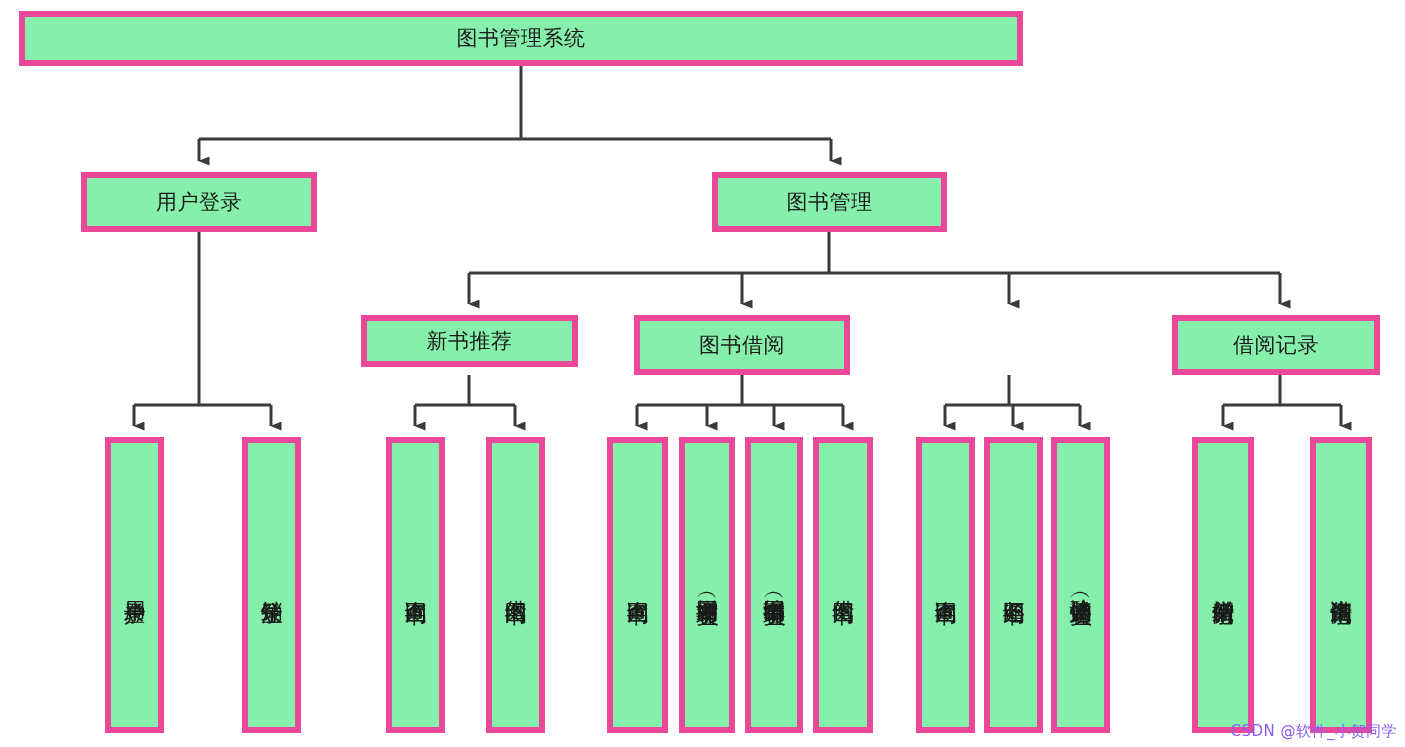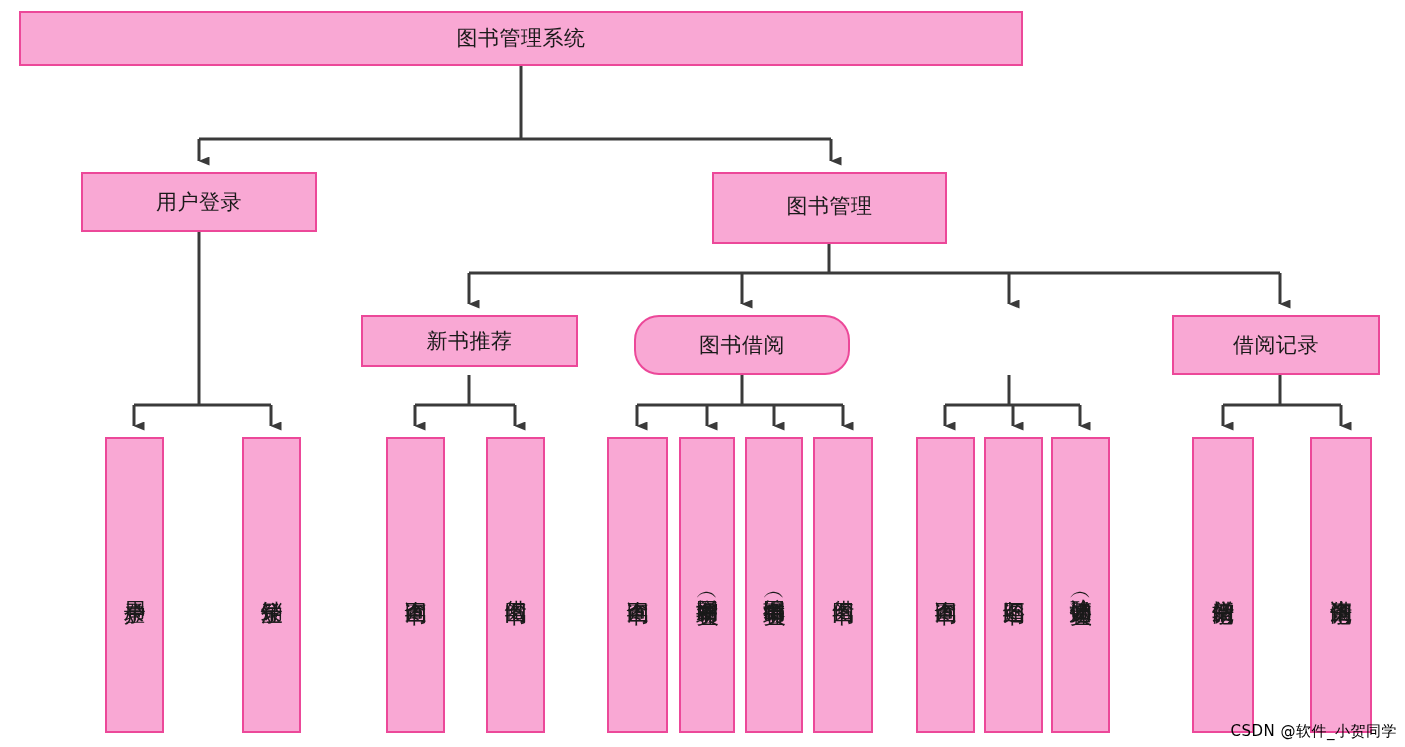--- a/index.html
+++ b/index.html
@@ -21,22 +21,22 @@
     position: absolute;
     left: 0;
     top: 0;
     width: 1405px;
     height: 747px;
     pointer-events: none;
   }
   .node {
     position: absolute;
     box-sizing: border-box;
-    background: #f9a8d4;
-    border: 2px solid #ec4899;
+    background: #86efac;
+    border: 6px solid #ec4899;
     display: flex;
     align-items: center;
     justify-content: center;
     color: #1a1a1a;
     z-index: 2;
   }
   .node-h {
     font-size: 21px;
     line-height: 1.15;
     letter-spacing: 0.5px;
@@ -59,21 +59,21 @@
   .node-v .vtext {
     writing-mode: vertical-rl;
     text-orientation: upright;
     display: block;
   }
   .watermark {
     position: absolute;
     right: 8px;
     bottom: 6px;
     font-size: 15px;
-    color: #000000;
+    color: #8b5cf6;
     letter-spacing: 0.5px;
     white-space: nowrap;
     z-index: 5;
   }
 </style>
 </head>
 <body>
 
 <div id="canvas">
 
@@ -127,28 +127,28 @@
     </g>
   </svg>
 
   <div class="node node-h node-root" style="left:19px; top:11px; width:1004px; height:55px;">
     <span>图书管理系统</span>
   </div>
 
   <div class="node node-h" style="left:81px; top:172px; width:236px; height:60px;">
     <span>用户登录</span>
   </div>
-  <div class="node node-h" style="left:712px; top:172px; width:235px; height:72px;font-family:Liberation Mono, monospace;">
+  <div class="node node-h" style="left:712px; top:172px; width:235px; height:60px;">
     <span>图书管理</span>
   </div>
 
   <div class="node node-h" style="left:361px; top:315px; width:217px; height:52px;justify-content:center;">
     <span>新书推荐</span>
   </div>
-  <div class="node node-h" style="left:634px; top:315px; width:216px; height:60px;border-radius:25px;">
+  <div class="node node-h" style="left:634px; top:315px; width:216px; height:60px;">
     <span>图书借阅</span>
   </div>
   <div class="node node-h" style="left:1172px; top:315px; width:208px; height:60px;">
     <span>借阅记录</span>
   </div>
 
   <div class="node node-v" style="left:105px; top:437px; width:59px; height:296px;">
     <span class="vtext">用户登录</span>
   </div>
   <div class="node node-v" style="left:242px; top:437px; width:59px; height:296px;">

